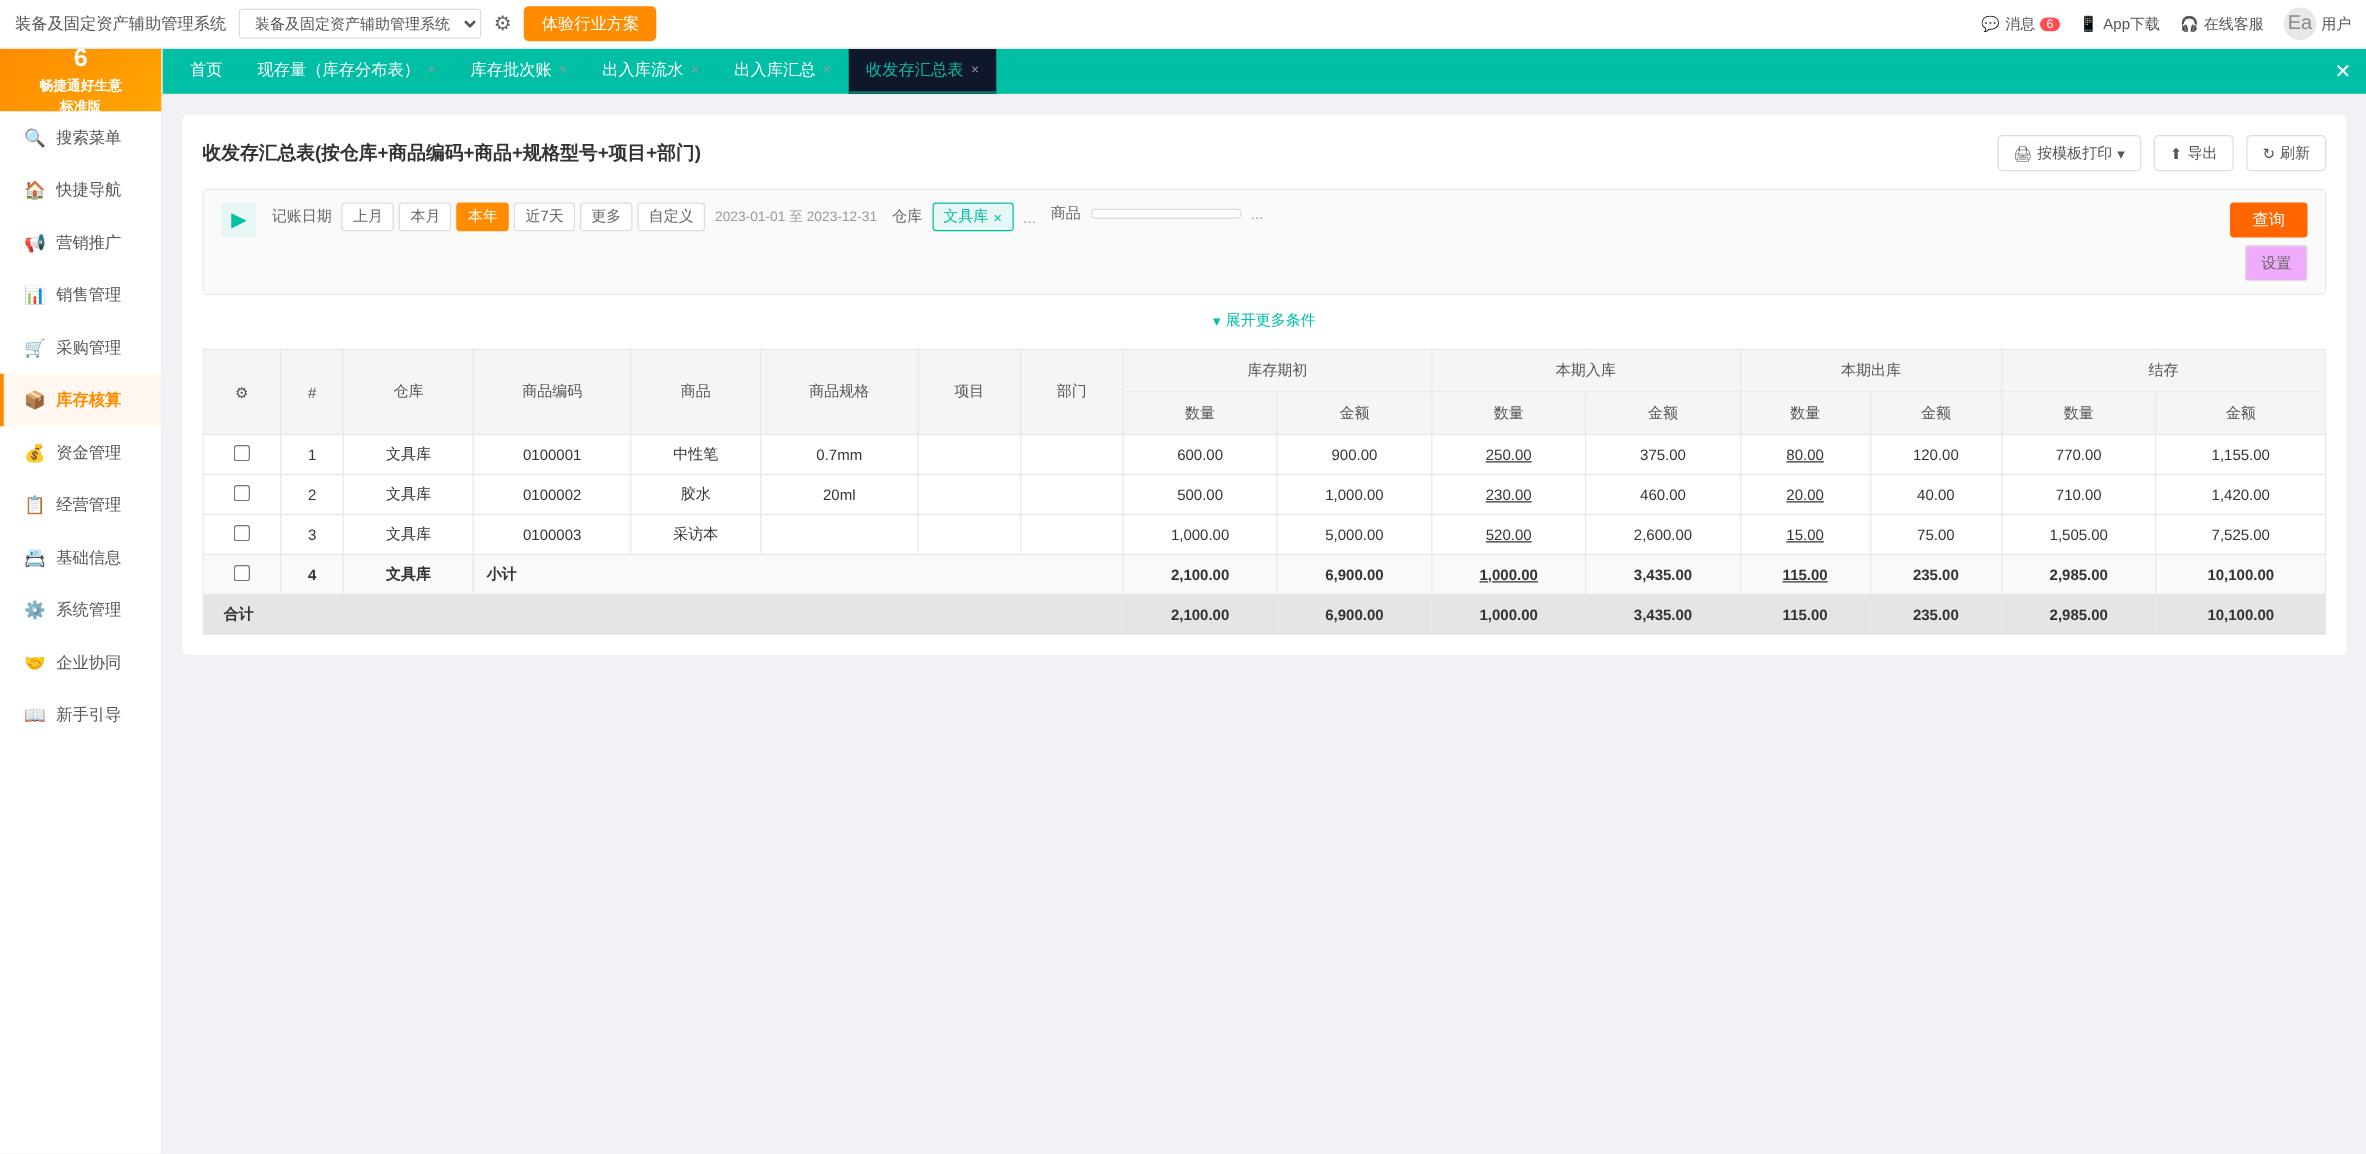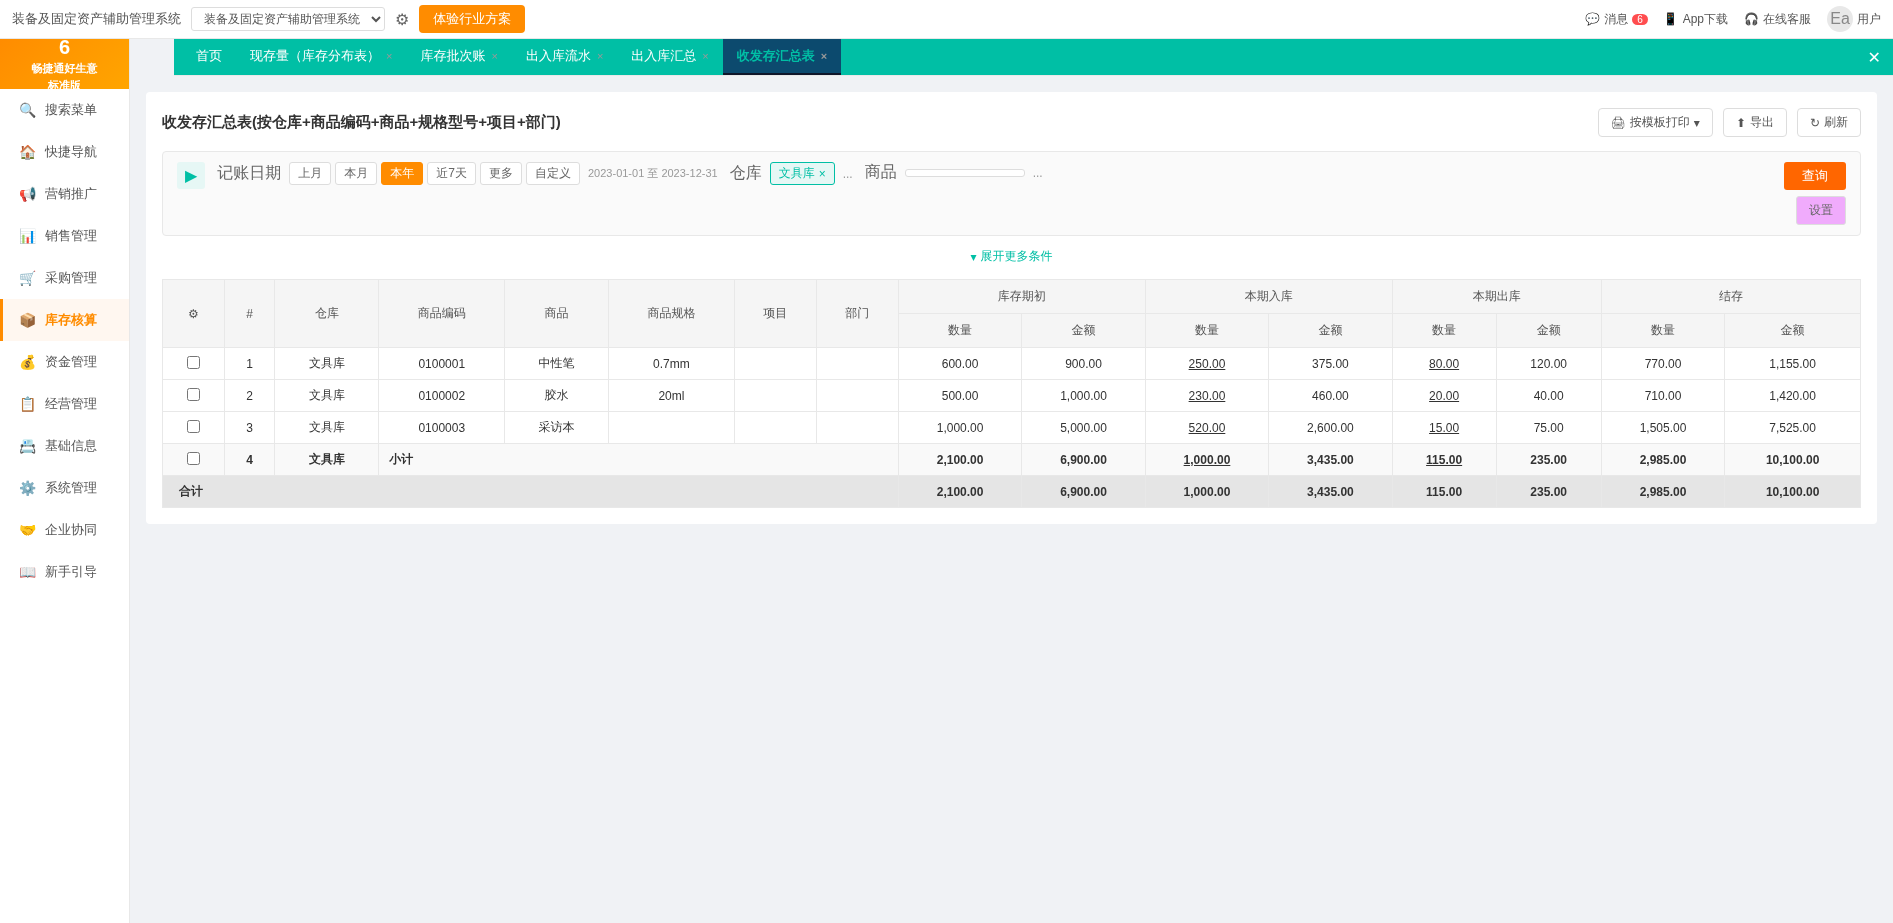--- a/index.html
+++ b/index.html
@@ -15,40 +15,40 @@
     .sidebar-logo { height: 50px; background: linear-gradient(135deg, #ff8c00, #ffa500); display: flex; align-items: center; justify-content: center; color: #fff; font-size: 11px; font-weight: bold; flex-direction: column; gap: 2px; }
     .sidebar-logo .logo-icon { font-size: 20px; font-weight: bold; }
     .sidebar-item { display: flex; align-items: center; gap: 8px; padding: 12px 16px; cursor: pointer; color: #555; font-size: 13px; border-left: 3px solid transparent; }
     .sidebar-item.active { background: #fff7f0; color: #ff8c00; border-left: 3px solid #ff8c00; font-weight: bold; }
     .sidebar-item .icon { font-size: 14px; width: 18px; text-align: center; }
 
     
     .content-area { flex: 1; display: flex; flex-direction: column; overflow: hidden; }
 
     
-    .tab-bar { display: flex; align-items: center; background: #fff; border-bottom: 1px solid #e8e8e8; min-height: 36px; padding: 0 8px; margin-left: 44px; }
+    .tab-bar { display: flex; align-items: center; background: #fff; border-bottom: 1px solid #e8e8e8; min-height: 36px; padding: 0 8px; }
     .tab { display: flex; align-items: center; padding: 8px 14px; cursor: pointer; font-size: 13px; color: #666; border-bottom: 2px solid transparent; white-space: nowrap; gap: 4px; }
     .tab.active { color: #00bfa5; border-bottom: 2px solid #00bfa5; background: #e8f8f6; }
     .tab .close-btn { font-size: 11px; color: #999; margin-left: 2px; }
     .tab-close-all { margin-left: auto; font-size: 16px; color: #999; cursor: pointer; padding: 4px; }
 
     
     .page-content { flex: 1; overflow-y: auto; padding: 16px; background: #f0f2f5; }
     .page-card { background: #fff; border-radius: 4px; padding: 16px; }
 
     
     .page-header { display: flex; align-items: center; justify-content: space-between; margin-bottom: 14px; }
     .page-title { font-size: 15px; font-weight: bold; color: #333; }
     .page-actions { display: flex; gap: 10px; align-items: center; }
     .btn-print { display: flex; align-items: center; gap: 4px; padding: 5px 12px; border: 1px solid #ddd; border-radius: 4px; background: #fff; cursor: pointer; color: #555; font-size: 12px; }
     .btn-export { display: flex; align-items: center; gap: 4px; padding: 5px 12px; border: 1px solid #ddd; border-radius: 4px; background: #fff; cursor: pointer; color: #555; font-size: 12px; }
     .btn-refresh { display: flex; align-items: center; gap: 4px; padding: 5px 12px; border: 1px solid #ddd; border-radius: 4px; background: #fff; cursor: pointer; color: #555; font-size: 12px; }
     .filter-arrow { color: #00bfa5; font-size: 16px; cursor: pointer; background: #e6f7f5; padding: 4px 8px; border-radius: 3px; }
     .filter-group { display: flex; align-items: center; gap: 8px; }
-    .filter-label { color: #666; font-size: 16px; }
+    .filter-label { color: #666; font-size: 12px; }
     .date-btns { display: flex; gap: 4px; align-items: center; }
     .date-btn { padding: 2px 8px; border: 1px solid #ddd; border-radius: 3px; cursor: pointer; font-size: 12px; color: #666; background: #fff; }
     .date-btn.active { background: #ff8c00; color: #fff; border-color: #ff8c00; }
     .date-range { font-size: 11px; color: #999; }
     .filter-tag { display: flex; align-items: center; gap: 4px; background: #e6f7f5; border: 1px solid #00bfa5; border-radius: 3px; padding: 2px 8px; font-size: 12px; color: #00bfa5; }
     .filter-tag .remove { cursor: pointer; }
     .filter-more { color: #999; cursor: pointer; }
     .filter-input-area { display: flex; align-items: center; gap: 6px; border: 1px solid #ddd; border-radius: 3px; padding: 3px 8px; background: #fff; min-width: 120px; font-size: 12px; color: #666; }
 
     .expand-btn { display: flex; align-items: center; gap: 4px; color: #00bfa5; cursor: pointer; font-size: 12px; justify-content: center; padding: 6px 0; }
@@ -189,21 +189,21 @@
           <span class="close-btn">×</span>
         </div>
         <div class="tab" style="color:#fff; border-bottom:2px solid transparent;">
           <span>出入库流水</span>
           <span class="close-btn">×</span>
         </div>
         <div class="tab" style="color:#fff; border-bottom:2px solid transparent;">
           <span>出入库汇总</span>
           <span class="close-btn">×</span>
         </div>
-        <div class="tab active" style="background:#0c4a6e; color:#00bfa5; border-bottom:2px solid #0f172a;font-weight:bold;">
+        <div class="tab active" style="background:#0f172a; color:#00bfa5; border-bottom:2px solid #0f766e;">
           <span>收发存汇总表</span>
           <span class="close-btn">×</span>
         </div>
         <div class="tab-close-all" style="color:#fff;">✕</div>
       </div>
 
       <div class="page-content">
         <div class="page-card">
 
           <div class="page-header">

